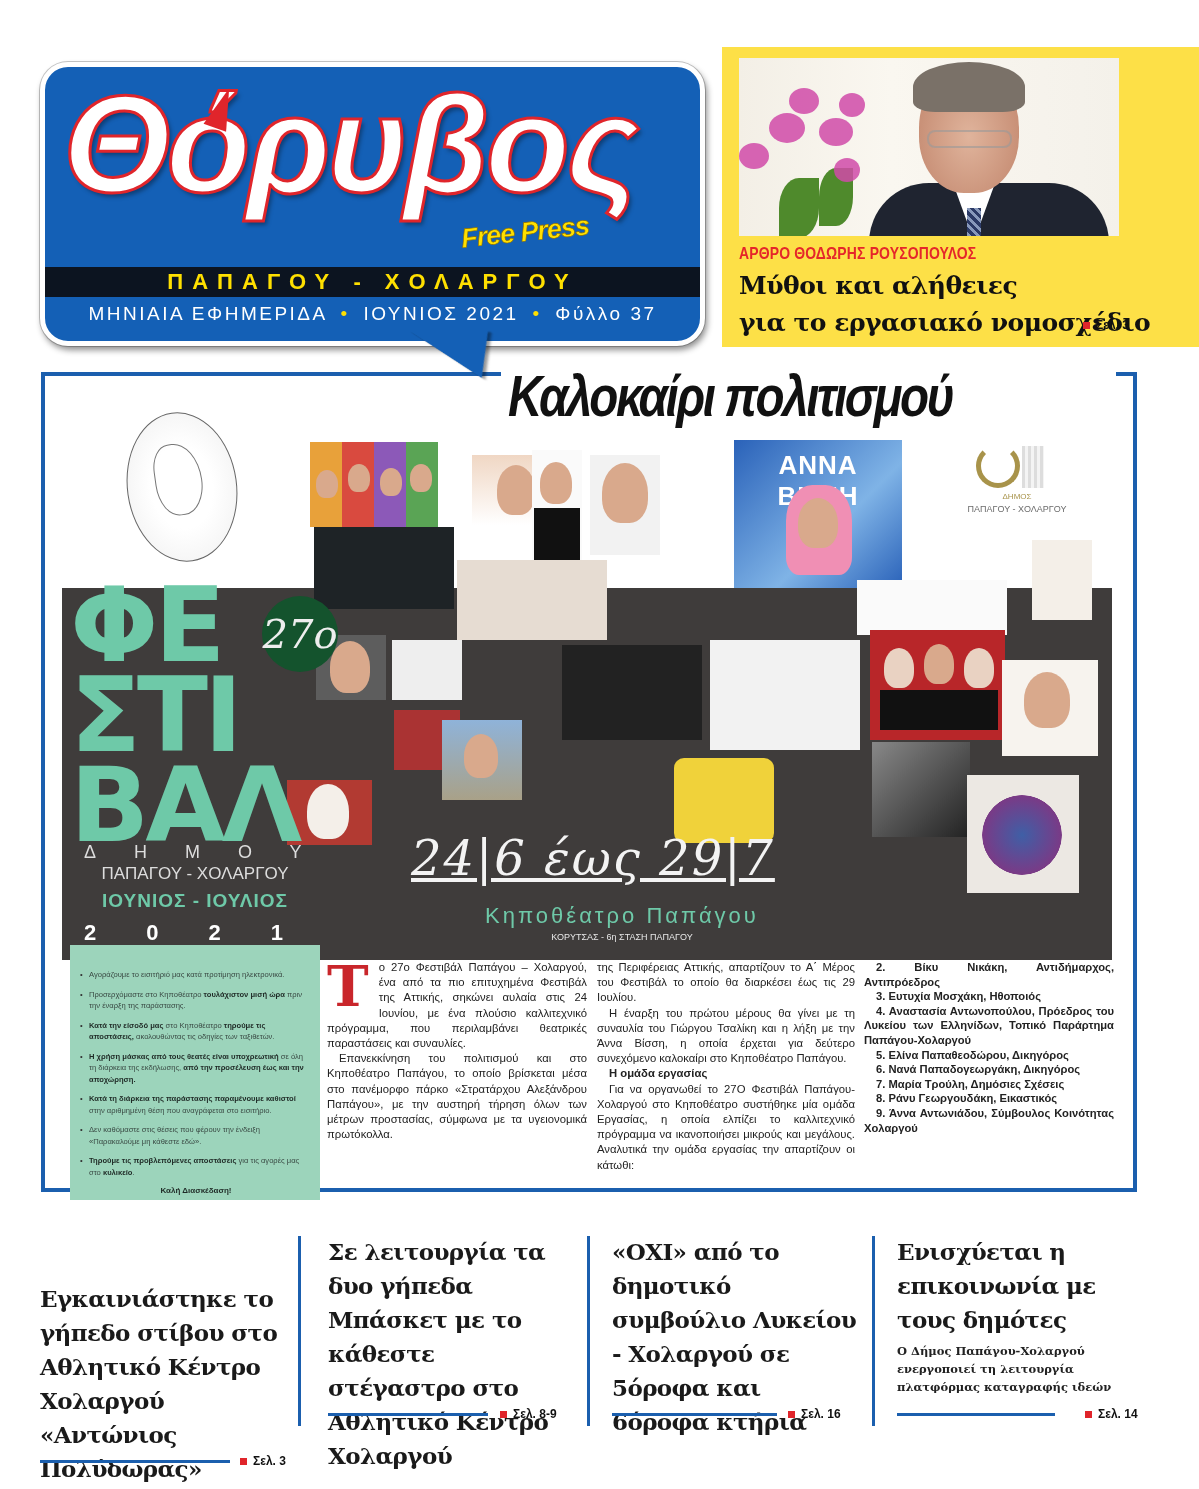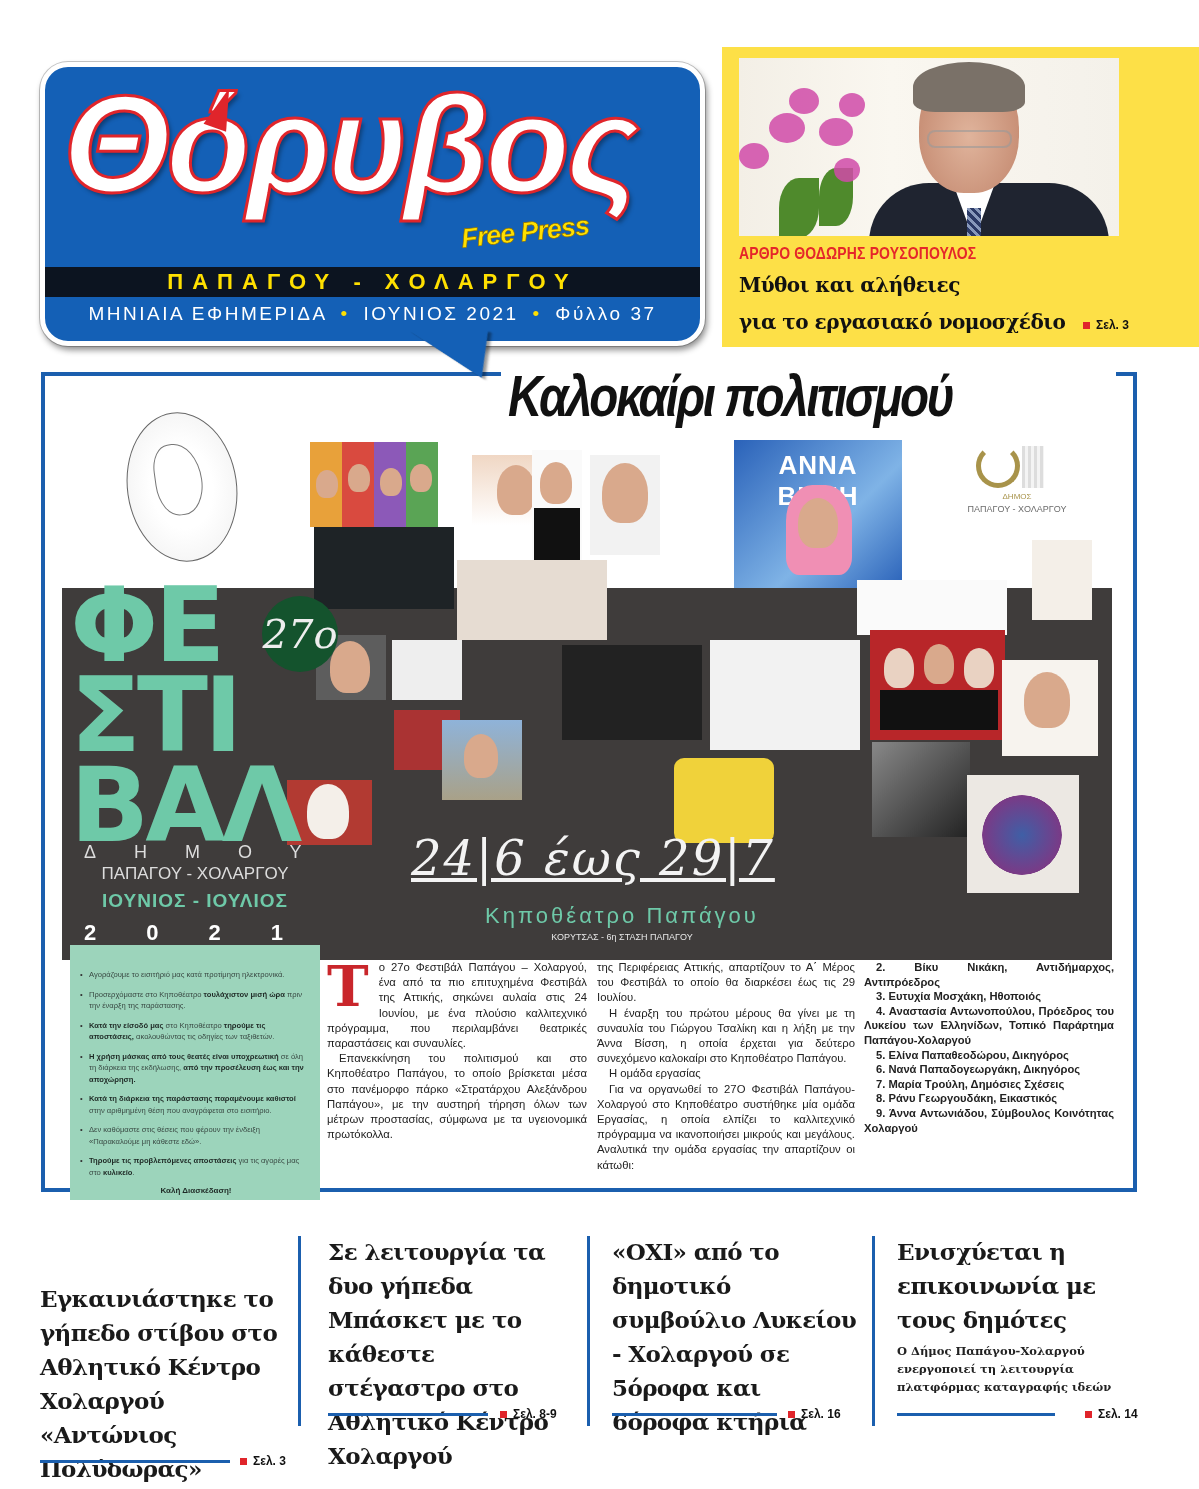--- a/index.html
+++ b/index.html
@@ -21,21 +21,21 @@
   .opinion-photo { position: absolute; left: 17px; top: 11px; width: 380px; height: 178px; background: linear-gradient(90deg, #f3efe6 0%, #faf7f0 40%, #f4f1ea 100%); overflow: hidden; }
   .orchid { position: absolute; border-radius: 50%; background: #d04aa8; opacity: .85; }
   .leaf { position: absolute; background: #4f8a2c; border-radius: 50% 0; }
   .head { position: absolute; left: 180px; top: 10px; width: 100px; height: 125px; background: radial-gradient(ellipse at 50% 55%, #e0b49c 0%, #c99178 70%); border-radius: 48% 48% 45% 45%; }
   .hair { position: absolute; left: 174px; top: 4px; width: 112px; height: 50px; background: #7a7168; border-radius: 50% 50% 20% 20%; }
   .glasses { position: absolute; left: 188px; top: 72px; width: 85px; height: 18px; border: 2px solid #9a9a9a; border-radius: 8px; opacity: .6; }
   .suit { position: absolute; left: 130px; top: 125px; width: 240px; height: 80px; background: #1f2430; border-radius: 60px 60px 0 0; }
   .shirt { position: absolute; left: 215px; top: 128px; width: 40px; height: 55px; background: #fff; clip-path: polygon(0 0,100% 0,50% 100%); }
   .tie { position: absolute; left: 228px; top: 150px; width: 14px; height: 40px; background: repeating-linear-gradient(45deg, #2b3a66 0 3px, #8899bb 3px 6px); }
   .opinion-kicker { position: absolute; left: 17px; top: 197px; font-weight: bold; font-size: 17px; color: #e5262a; letter-spacing: 0.2px; font-family: "Liberation Sans", sans-serif; transform: scaleX(.82); transform-origin: left; }
-  .opinion-title { position: absolute; left: 17px; top: 220px; font-family: "DejaVu Serif", serif; font-weight: bold; font-size: 20px; line-height: 37px; color: #111; letter-spacing: -0.5px; }
+  .opinion-title { position: absolute; left: 17px; top: 220px; font-family: "DejaVu Serif", serif; font-weight: bold; font-size: 25px; line-height: 37px; color: #111; letter-spacing: -0.5px; }
   .page-ref { font-family: "Liberation Sans", sans-serif; font-size: 12px; font-weight: bold; color: #111; white-space: nowrap; }
   .page-ref .sq { display: inline-block; width: 7px; height: 7px; background: #e0252b; margin-right: 6px; vertical-align: middle; }
   .opinion-ref { position: absolute; left: 361px; top: 271px; }
 
   
   .frame { position: absolute; left: 41px; top: 372px; width: 1096px; height: 820px; border: 4px solid #1b5fae; border-top: none; }
   .frame-top-left { position: absolute; left: 41px; top: 372px; width: 460px; height: 4px; background: #1b5fae; }
   .frame-top-right { position: absolute; left: 1116px; top: 372px; width: 21px; height: 4px; background: #1b5fae; }
   .frame-right-gap { position: absolute; left: 1133px; top: 372px; width: 4px; height: 20px; background: #1b5fae; }
   .headline { position: absolute; left: 508px; top: 362px; font-family: "Liberation Sans", sans-serif; font-weight: bold; font-style: italic; font-size: 58px; letter-spacing: -3px; color: #111; transform: scaleX(.82); transform-origin: left; white-space: nowrap; }
@@ -66,21 +66,21 @@
   .info-box .closing { text-align: center; font-size: 8px; font-weight: bold; color: #1f2a26; }
 
   
   .col { position: absolute; top: 960px; font-size: 11.3px; line-height: 15.2px; color: #222; text-align: justify; font-family: "Liberation Sans", sans-serif; }
   .col1 { left: 327px; width: 260px; }
   .col2 { left: 597px; width: 258px; }
   .col3 { left: 864px; width: 250px; font-weight: bold; font-size: 11.2px; line-height: 14.6px; }
   .dropcap { float: left; font-family: "DejaVu Serif", serif; color: #c9262b; font-size: 56px; line-height: 48px; margin: 2px 10px 0 0; font-weight: bold; }
   .col p { text-indent: 12px; }
   .col p.noind { text-indent: 0; }
-  .col .subhead { font-weight: normal; text-indent: 12px; }
+  .col .subhead { font-weight: bold; text-indent: 12px; }
 
   
   .teasers { position: absolute; left: 40px; top: 1235px; width: 1100px; height: 200px; }
   .teaser { position: absolute; top: 0; height: 190px; }
   .teaser h3 { font-family: "DejaVu Serif", serif; font-weight: bold; font-size: 23px; line-height: 34px; color: #1a1a1a; letter-spacing: -0.6px; }
   .teaser .sub { font-family: "DejaVu Serif", serif; font-weight: bold; font-size: 11.5px; line-height: 18px; color: #222; margin-top: 5px; }
   .teaser .rule { position: absolute; left: 0; top: 178px; height: 3px; background: #1b5fae; }
   .teaser .page-ref { position: absolute; top: 172px; }
   .vsep { position: absolute; top: 1236px; width: 3px; height: 190px; background: #1b5fae; }
 </style>

